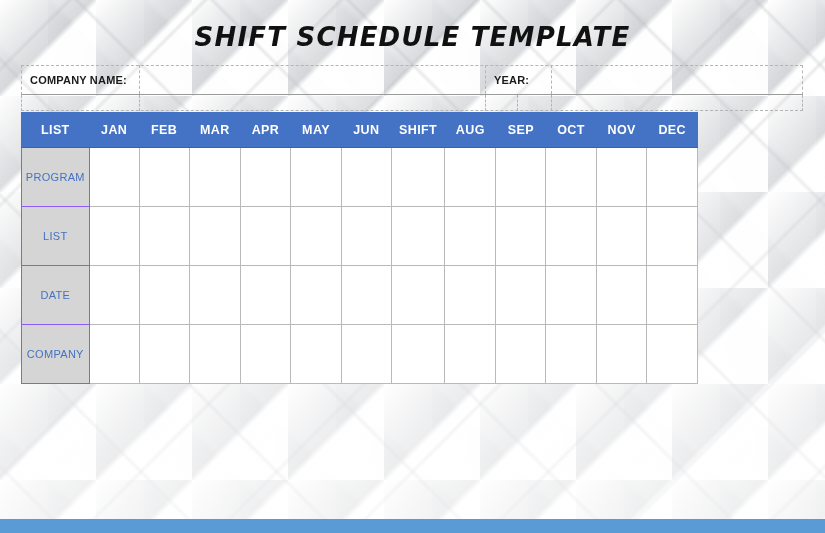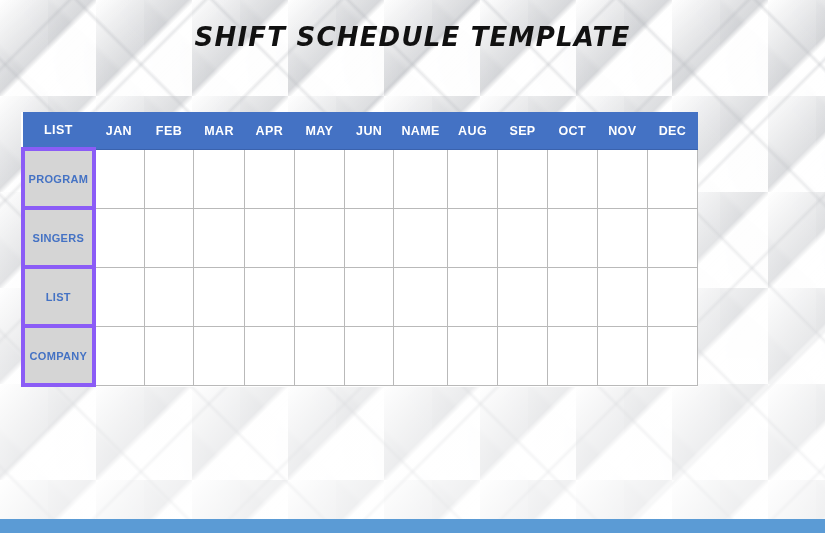--- a/index.html
+++ b/index.html
@@ -167,25 +167,25 @@
   #grid thead th.col-list { width: 70px; }
   #grid thead th.col-month { width: 59px; }
 
   #grid tbody tr { height: 59px; }
   #grid td.row-label {
     width: 70px;
     background: #d5d5d5;
     color: #4472C4;
     font-family: "Liberation Sans", sans-serif;
     font-size: 11px;
-    font-weight: bold;
+    font-weight: normal;
     letter-spacing: 0.3px;
     text-align: center;
     vertical-align: middle;
-    border: 4px solid #8b5cf6;
+    border: 1px solid #8b5cf6;
   }
   #grid td.cell {
     width: 59px;
     background: #ffffff;
     border: 1px solid #b9b9b9;
   }
 
   
   #bottom-bar {
     position: absolute;
@@ -200,32 +200,52 @@
 </head>
 <body>
 
 <div id="bg-pattern"></div>
 <div id="bg-wash"></div>
 
 <div id="sheet">
 
   <div id="title">SHIFT SCHEDULE TEMPLATE</div>
 
+  <div id="info-band">
+    <div class="info-row1"></div>
+    <div class="info-row2"></div>
+
+    <div class="vline r1" style="left:118px;"></div>
+    <div class="vline r1" style="left:464px;"></div>
+    <div class="vline r1" style="left:530px;"></div>
+    <div class="vline r2" style="left:118px;"></div>
+    <div class="vline r2" style="left:464px;"></div>
+    <div class="vline r2" style="left:496px;"></div>
+    <div class="vline r2" style="left:530px;"></div>
+
+    <div class="lbl" id="company-label">COMPANY NAME:</div>
+
+    <input class="field-box" id="company-input" style="left: 120px; width: 342px;" type="text" value="">
+
+    <div class="lbl" id="year-label">YEAR:</div>
+
+    <input class="field-box" id="year-input" style="left: 532px; width: 248px;" type="text" value="">
+  </div>
 
   <table id="grid">
     <thead>
       <tr>
         <th class="col-list">LIST</th>
         <th class="col-month">JAN</th>
         <th class="col-month">FEB</th>
         <th class="col-month">MAR</th>
         <th class="col-month">APR</th>
         <th class="col-month">MAY</th>
         <th class="col-month">JUN</th>
-        <th class="col-month">NAME</th>
+        <th class="col-month">SHIFT</th>
         <th class="col-month">AUG</th>
         <th class="col-month">SEP</th>
         <th class="col-month">OCT</th>
         <th class="col-month">NOV</th>
         <th class="col-month">DEC</th>
       </tr>
     </thead>
     <tbody>
       <tr>
         <td class="row-label">PROGRAM</td>
@@ -236,36 +256,36 @@
         <td class="cell"></td>
         <td class="cell"></td>
         <td class="cell"></td>
         <td class="cell"></td>
         <td class="cell"></td>
         <td class="cell"></td>
         <td class="cell"></td>
         <td class="cell"></td>
       </tr>
       <tr>
-        <td class="row-label">SINGERS</td>
-        <td class="cell"></td>
-        <td class="cell"></td>
-        <td class="cell"></td>
-        <td class="cell"></td>
-        <td class="cell"></td>
-        <td class="cell"></td>
-        <td class="cell"></td>
-        <td class="cell"></td>
-        <td class="cell"></td>
-        <td class="cell"></td>
-        <td class="cell"></td>
-        <td class="cell"></td>
-      </tr>
-      <tr>
         <td class="row-label">LIST</td>
+        <td class="cell"></td>
+        <td class="cell"></td>
+        <td class="cell"></td>
+        <td class="cell"></td>
+        <td class="cell"></td>
+        <td class="cell"></td>
+        <td class="cell"></td>
+        <td class="cell"></td>
+        <td class="cell"></td>
+        <td class="cell"></td>
+        <td class="cell"></td>
+        <td class="cell"></td>
+      </tr>
+      <tr>
+        <td class="row-label">DATE</td>
         <td class="cell"></td>
         <td class="cell"></td>
         <td class="cell"></td>
         <td class="cell"></td>
         <td class="cell"></td>
         <td class="cell"></td>
         <td class="cell"></td>
         <td class="cell"></td>
         <td class="cell"></td>
         <td class="cell"></td>

